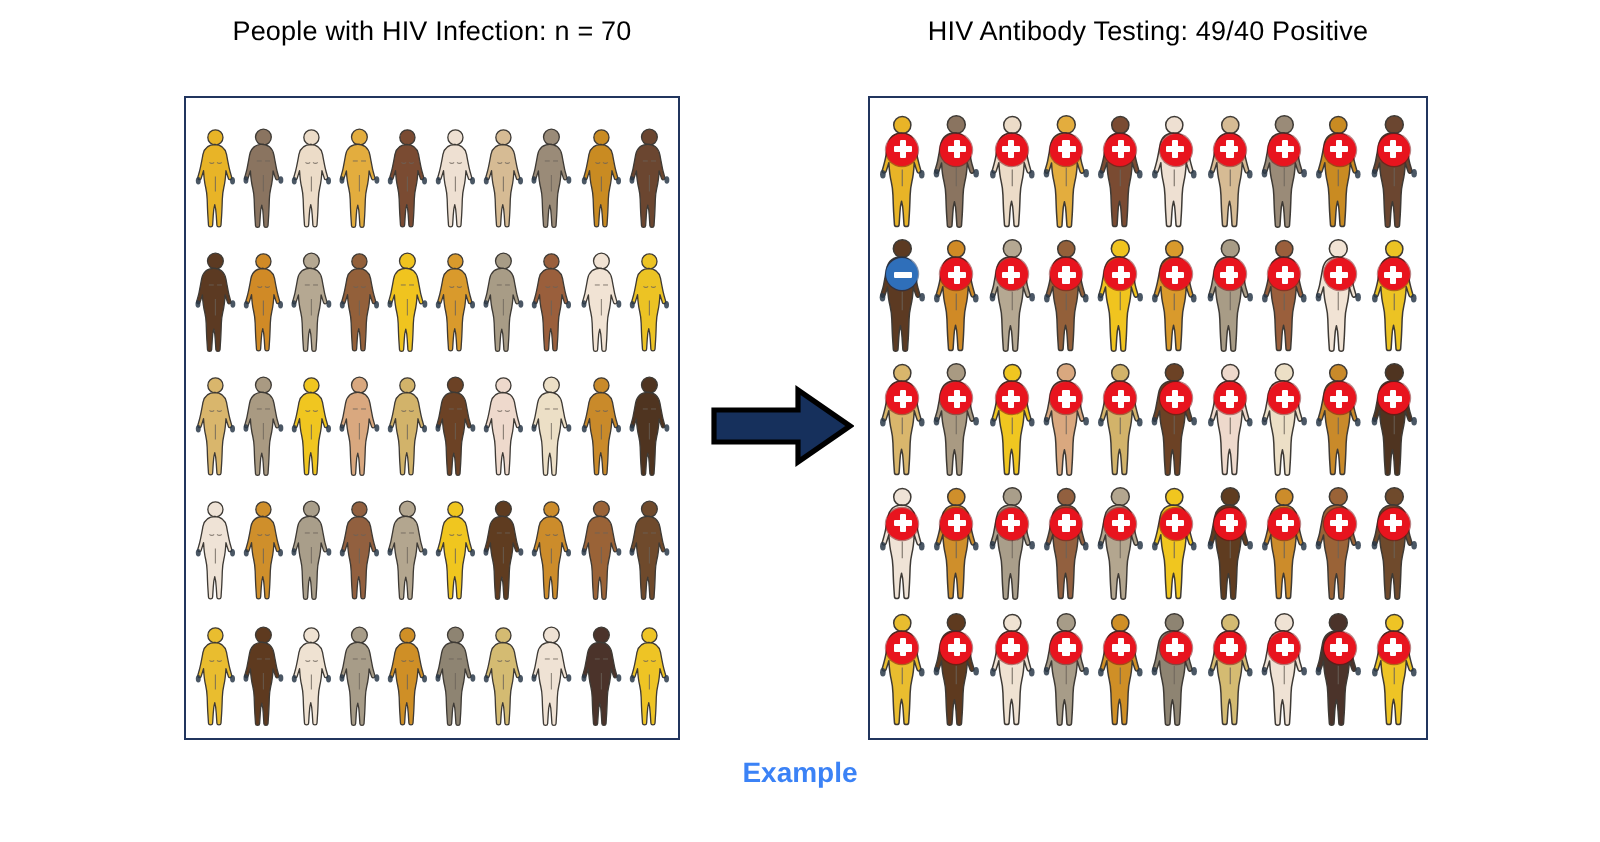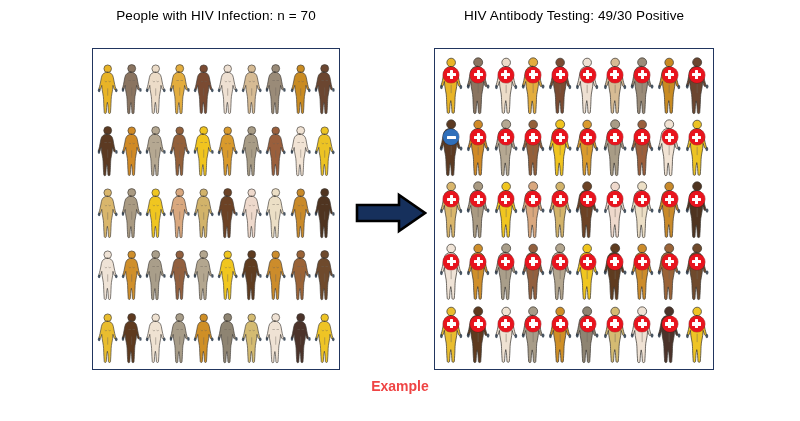--- a/index.html
+++ b/index.html
@@ -100,29 +100,29 @@
   #arrow svg { display: block; width: 100%; height: 100%; }
 
   #caption {
     position: absolute;
     left: 0;
     top: 378px;
     width: 800px;
     text-align: center;
     font-size: 14px;
     font-weight: bold;
-    color: #ef4444;
+    color: #3b82f6;
   }
 </style>
 </head>
 <body>
 
 <div class="panel-title" id="title-left">People with HIV Infection: n = 70</div>
 
-<div class="panel-title" id="title-right">HIV Antibody Testing: 49/30 Positive</div>
+<div class="panel-title" id="title-right">HIV Antibody Testing: 49/40 Positive</div>
 
 <div class="panel" id="panel-left" style="border-color: rgb(33, 53, 94);">
   <div class="grid" id="grid-left">
       <div class="row">
         <div class="person">
           <svg viewBox="0 0 26 62" preserveAspectRatio="xMidYMax meet">
             <g fill="#e8b427" stroke="#3e3a35" stroke-width="0.8" stroke-linejoin="round">
               <circle cx="13" cy="6.2" r="4.6"></circle>
               <path d="M13 10.5c-4.3 0-6.8 2.1-7.6 6.2-0.5 2.7-1.1 6-1.7 8.6-0.3 1.5-0.9 3.4-1.4 5.1-0.4 1.4 1.5 2.1 2 0.7 0.6-1.7 1.1-3.3 1.5-4.7 0.2 3.5 0.5 7 1.3 10.2 0.5 2.1 0.8 4.6 0.9 7.1 0.1 2.6 0.2 6.3 0.4 9.6 0.1 1.6 0.3 4.6 0.4 6.2 0.1 1.4 2.4 1.4 2.5 0 0.1-1.6 0.3-4.6 0.4-6.2 0.1-2 0.3-4.3 0.9-6.3 0.6 2 0.8 4.3 0.9 6.3 0.1 1.6 0.3 4.6 0.4 6.2 0.1 1.4 2.4 1.4 2.5 0 0.1-1.6 0.3-4.6 0.4-6.2 0.2-3.3 0.3-7 0.4-9.6 0.1-2.5 0.4-5 0.9-7.1 0.8-3.2 1.1-6.7 1.3-10.2 0.4 1.4 0.9 3 1.5 4.7 0.5 1.4 2.4 0.7 2-0.7-0.5-1.7-1.1-3.6-1.4-5.1-0.6-2.6-1.2-5.9-1.7-8.6-0.8-4.1-3.3-6.2-7.6-6.2z"></path>
             </g>

